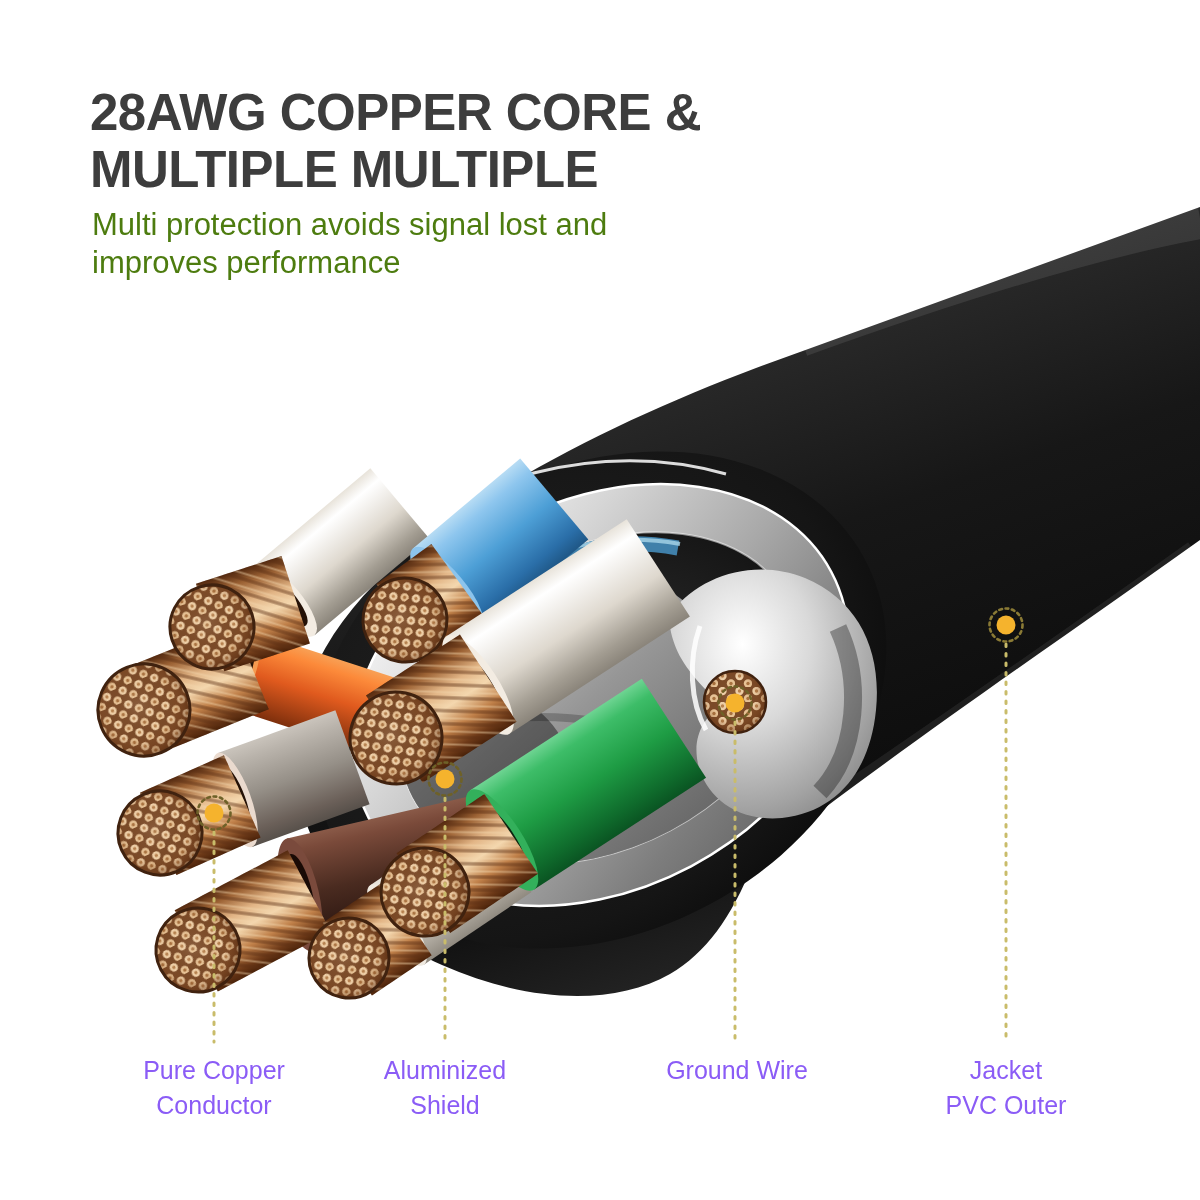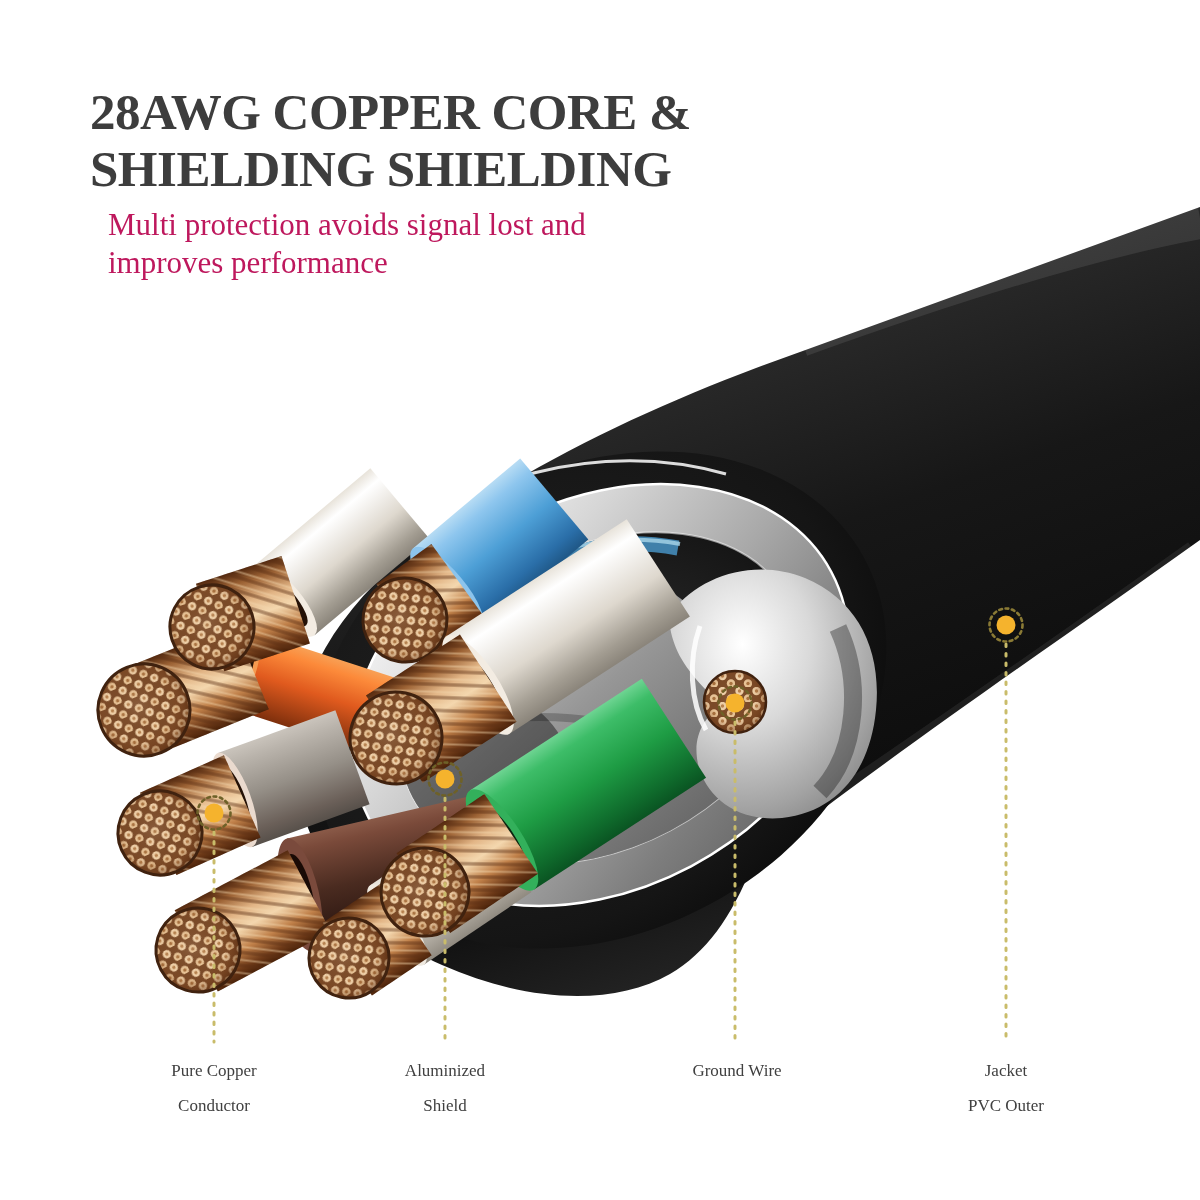--- a/index.html
+++ b/index.html
@@ -1,32 +1,32 @@
 <!DOCTYPE html>
 <html><head>
 <meta charset="utf-8">
 <style>
   html,body{margin:0;padding:0;background:#ffffff;}
   #stage{
     position:relative;width:1200px;height:1200px;background:#ffffff;overflow:hidden;
-    font-family:Liberation Serif, serif;
+    font-family:Liberation Sans, sans-serif;
   }
   #cable-svg{position:absolute;left:0;top:0;width:1200px;height:1200px;}
   .title{
     position:absolute;left:90px;top:84px;
     font-size:51px;font-weight:bold;line-height:57px;letter-spacing:-0.5px;
     color:#3d3d3d;white-space:nowrap;
   }
   .subtitle{
-    position:absolute;left:108px;top:206px;
-    font-size:31px;line-height:38px;color:#be185d;white-space:nowrap;
+    position:absolute;left:92px;top:206px;
+    font-size:31px;line-height:38px;color:#4d7c0f;white-space:nowrap;
   }
   .callout-label{
     position:absolute;top:1053px;width:240px;
-    font-size:17px;line-height:35px;color:#404040;text-align:center;
+    font-size:25px;line-height:35px;color:#8b5cf6;text-align:center;
   }
   #label-pure{left:94px;}
   #label-alum{left:325px;}
   #label-ground{left:617px;}
   #label-pvc{left:886px;}
 </style>
 </head>
 <body>
 
 <div id="stage">
@@ -383,21 +383,21 @@
     <circle cx="445" cy="779" r="9.5" stroke="none" fill="#F5B32D"></circle>
     <circle cx="735" cy="703" r="16.5" stroke="#6e6128" stroke-width="2.6" stroke-dasharray="2.8 3.6"></circle>
     <circle cx="735" cy="703" r="9.5" stroke="none" fill="#F5B32D"></circle>
     <circle cx="1006" cy="625" r="16.5" stroke="#8a7a35" stroke-width="2.6" stroke-dasharray="2.8 3.6"></circle>
     <circle cx="1006" cy="625" r="9.5" stroke="none" fill="#F5B32D"></circle>
   </g>
 </svg>
 
 <div class="title">
   <div>28AWG COPPER CORE &amp;</div>
-  <div>SHIELDING SHIELDING</div>
+  <div>MULTIPLE MULTIPLE</div>
 </div>
 
 <div class="subtitle">
   <div>Multi protection avoids signal lost and</div>
   <div>improves performance</div>
 </div>
 
 <div class="callout-label" id="label-pure">
   <div>Pure Copper</div>
   <div>Conductor</div>

